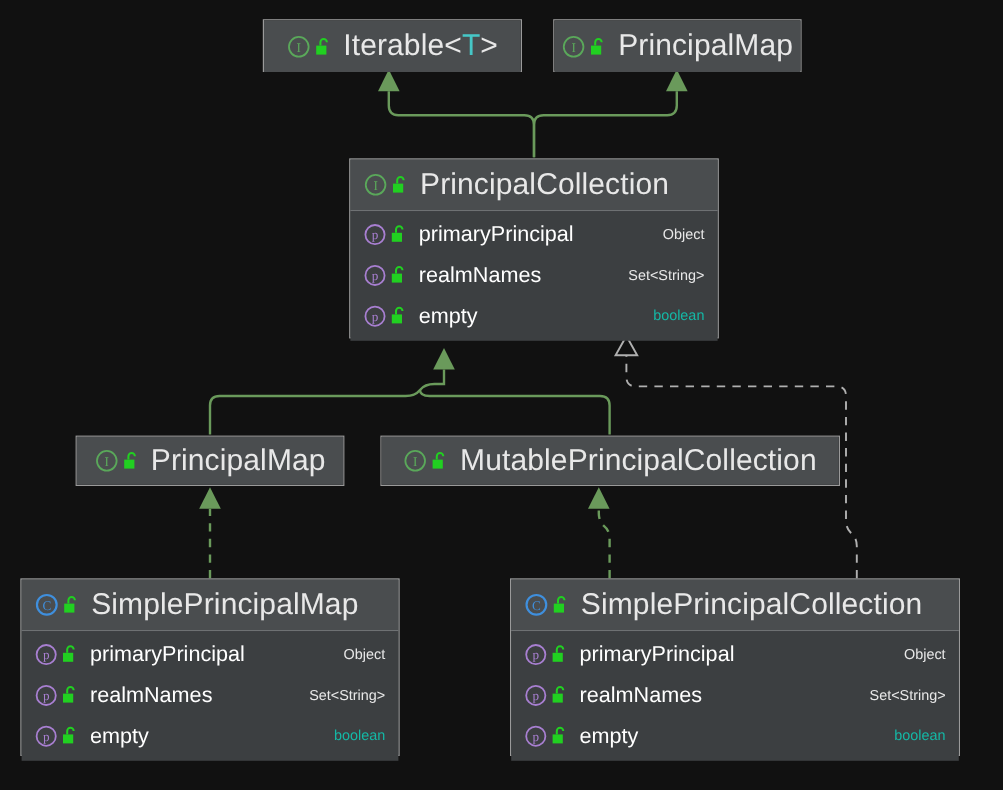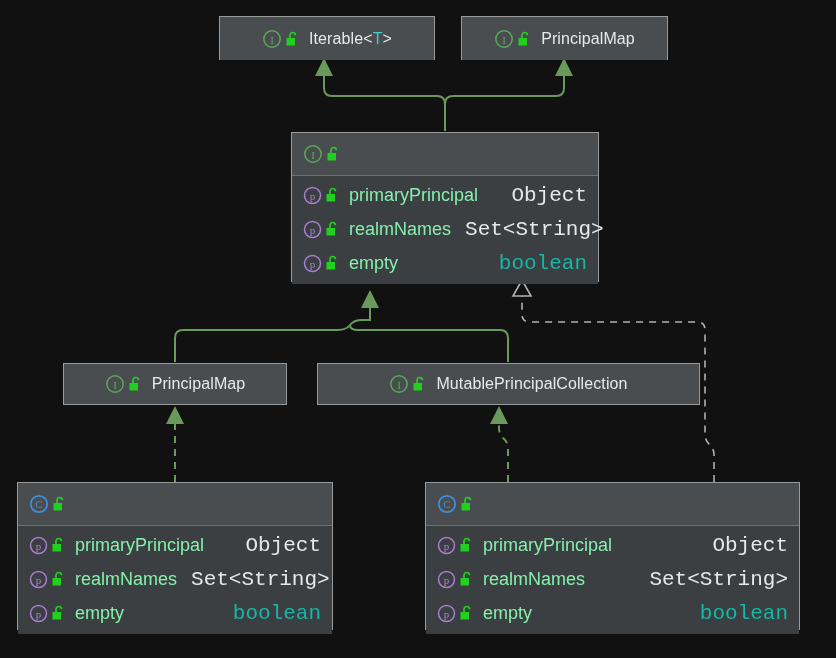--- a/index.html
+++ b/index.html
@@ -47,36 +47,35 @@
   }
   .node .row {
     display: flex;
     align-items: center;
     height: 34px;
     padding: 0 11px;
     box-sizing: border-box;
     white-space: nowrap;
   }
   .ttl {
-    font-size: 16px;
+    font-size: 25px;
     color: #e8e8e8;
     letter-spacing: 0.1px;
   }
   .ttl .gen { color: #46c7c7; }
   .ttl .lt { color: #e8e8e8; }
   .mname {
     font-size: 18px;
-    color: #86efac;
+    color: #ffffff;
   }
   .mtype {
-    font-size: 21px;
+    font-size: 12px;
     color: #e8e8e8;
     margin-left: auto;
     padding-left: 14px;
-    font-family: Liberation Mono, monospace;
   }
   .mtype.kw { color: #14b8a6; }
   .icon {
     display: inline-flex;
     align-items: center;
     justify-content: center;
     flex: 0 0 auto;
   }
   .ico-iface { width: 20px; height: 20px; margin-right: 3px; }
   .ico-class { width: 20px; height: 20px; margin-right: 3px; }
@@ -167,20 +166,21 @@
             <circle cx="10" cy="10" r="8.2" fill="none" stroke="#5aa85a" stroke-width="1.5"></circle>
             <text x="10" y="14.5" font-size="11" font-family="Liberation Serif, serif" fill="#5aa85a" text-anchor="middle">I</text>
           </svg>
       </span>
       <span class="icon ico-lock">
         <svg viewBox="0 0 15 16" width="15" height="16">
             <path d="M5,7 L5,4.2 A2.6,2.6 0 0,1 10.4,4.2" fill="none" stroke="#21d021" stroke-width="1.7"></path>
             <rect x="1.5" y="7" width="8.5" height="7.5" fill="#21d021"></rect>
           </svg>
       </span>
+      <span class="ttl">PrincipalCollection</span>
     </div>
     <div class="body">
       <div class="row">
         <span class="icon ico-prop">
           <svg viewBox="0 0 19 19" width="19" height="19">
               <circle cx="9.5" cy="9.5" r="8" fill="none" stroke="#a87fd1" stroke-width="1.5"></circle>
               <text x="9.5" y="13.5" font-size="11" font-family="Liberation Serif, serif" fill="#a87fd1" text-anchor="middle">p</text>
             </svg>
         </span>
         <span class="icon ico-lock">
@@ -270,20 +270,21 @@
             <circle cx="10" cy="10" r="8.2" fill="none" stroke="#3f8fdd" stroke-width="1.8"></circle>
             <text x="10" y="14" font-size="11" font-family="Liberation Serif, serif" fill="#3f8fdd" text-anchor="middle">C</text>
           </svg>
       </span>
       <span class="icon ico-lock">
         <svg viewBox="0 0 15 16" width="15" height="16">
             <path d="M5,7 L5,4.2 A2.6,2.6 0 0,1 10.4,4.2" fill="none" stroke="#21d021" stroke-width="1.7"></path>
             <rect x="1.5" y="7" width="8.5" height="7.5" fill="#21d021"></rect>
           </svg>
       </span>
+      <span class="ttl">SimplePrincipalMap</span>
     </div>
     <div class="body">
       <div class="row">
         <span class="icon ico-prop">
           <svg viewBox="0 0 19 19" width="19" height="19">
               <circle cx="9.5" cy="9.5" r="8" fill="none" stroke="#a87fd1" stroke-width="1.5"></circle>
               <text x="9.5" y="13.5" font-size="11" font-family="Liberation Serif, serif" fill="#a87fd1" text-anchor="middle">p</text>
             </svg>
         </span>
         <span class="icon ico-lock">
@@ -337,20 +338,21 @@
             <circle cx="10" cy="10" r="8.2" fill="none" stroke="#3f8fdd" stroke-width="1.8"></circle>
             <text x="10" y="14" font-size="11" font-family="Liberation Serif, serif" fill="#3f8fdd" text-anchor="middle">C</text>
           </svg>
       </span>
       <span class="icon ico-lock">
         <svg viewBox="0 0 15 16" width="15" height="16">
             <path d="M5,7 L5,4.2 A2.6,2.6 0 0,1 10.4,4.2" fill="none" stroke="#21d021" stroke-width="1.7"></path>
             <rect x="1.5" y="7" width="8.5" height="7.5" fill="#21d021"></rect>
           </svg>
       </span>
+      <span class="ttl">SimplePrincipalCollection</span>
     </div>
     <div class="body">
       <div class="row">
         <span class="icon ico-prop">
           <svg viewBox="0 0 19 19" width="19" height="19">
               <circle cx="9.5" cy="9.5" r="8" fill="none" stroke="#a87fd1" stroke-width="1.5"></circle>
               <text x="9.5" y="13.5" font-size="11" font-family="Liberation Serif, serif" fill="#a87fd1" text-anchor="middle">p</text>
             </svg>
         </span>
         <span class="icon ico-lock">

